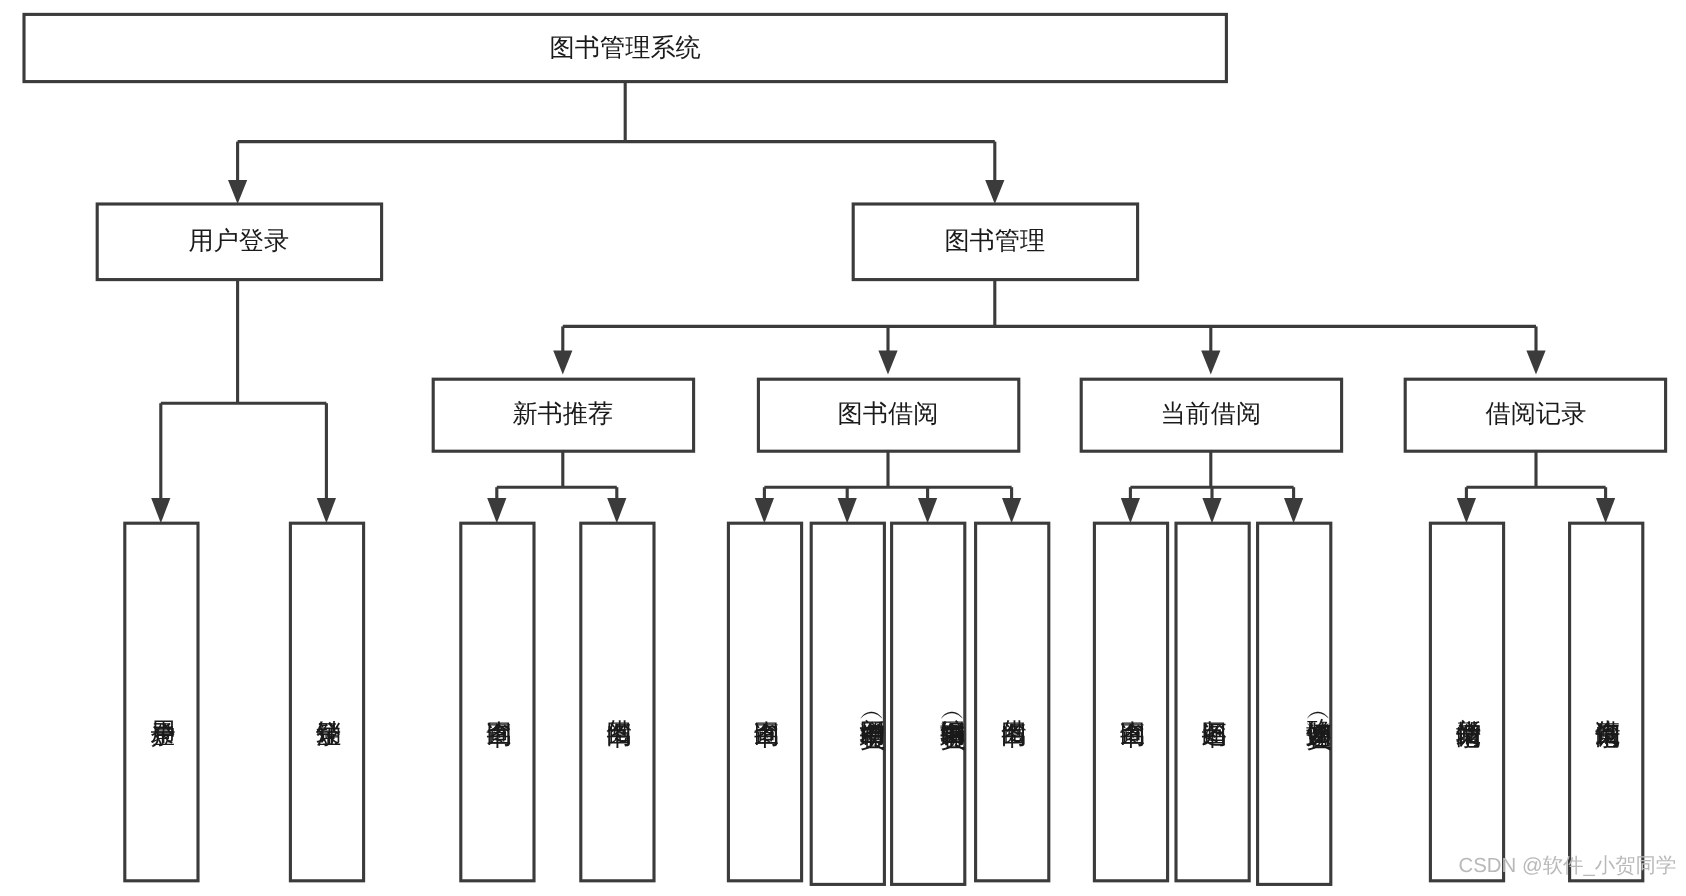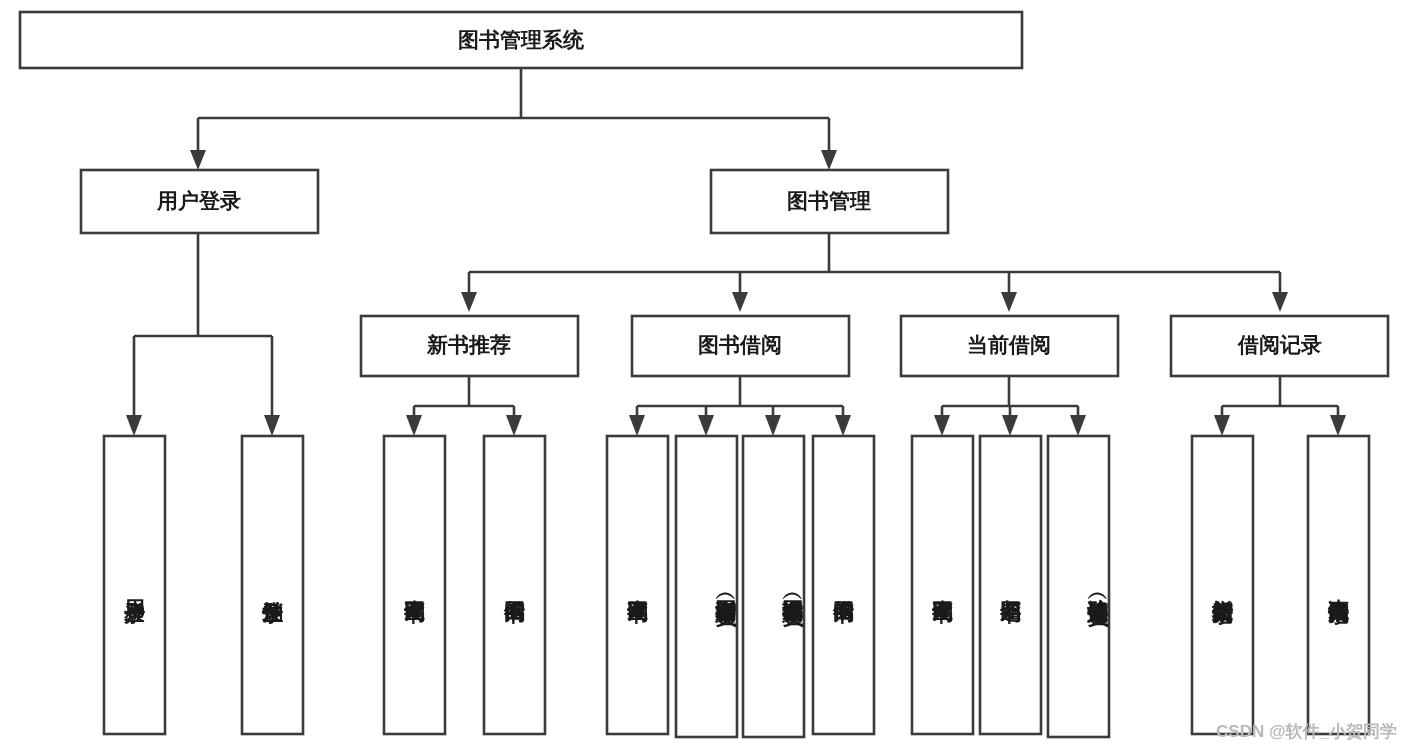--- a/index.html
+++ b/index.html
@@ -11,21 +11,20 @@
     width: 1405px;
     height: 747px;
     font-family: "Liberation Sans", "DejaVu Sans", sans-serif;
     overflow: hidden;
     position: relative;
   }
   #diagram-root {
     position: relative;
     width: 1405px;
     height: 747px;
-    font-weight: bold;
   }
   svg.diagram-canvas {
     position: absolute;
     top: 0;
     left: 0;
     width: 1405px;
     height: 747px;
   }
   .node-box {
     fill: #ffffff;
@@ -60,21 +59,21 @@
     letter-spacing: 1px;
     display: flex;
     align-items: center;
     justify-content: center;
     white-space: nowrap;
     pointer-events: none;
   }
   .watermark {
     position: absolute;
     right: 8px;
-    bottom: 4px;
+    bottom: 14px;
     font-family: "Liberation Sans", "DejaVu Sans", sans-serif;
     font-size: 17px;
     color: #b9b9b9;
     white-space: nowrap;
     user-select: none;
   }
 </style>
 </head>
 <body>
 

